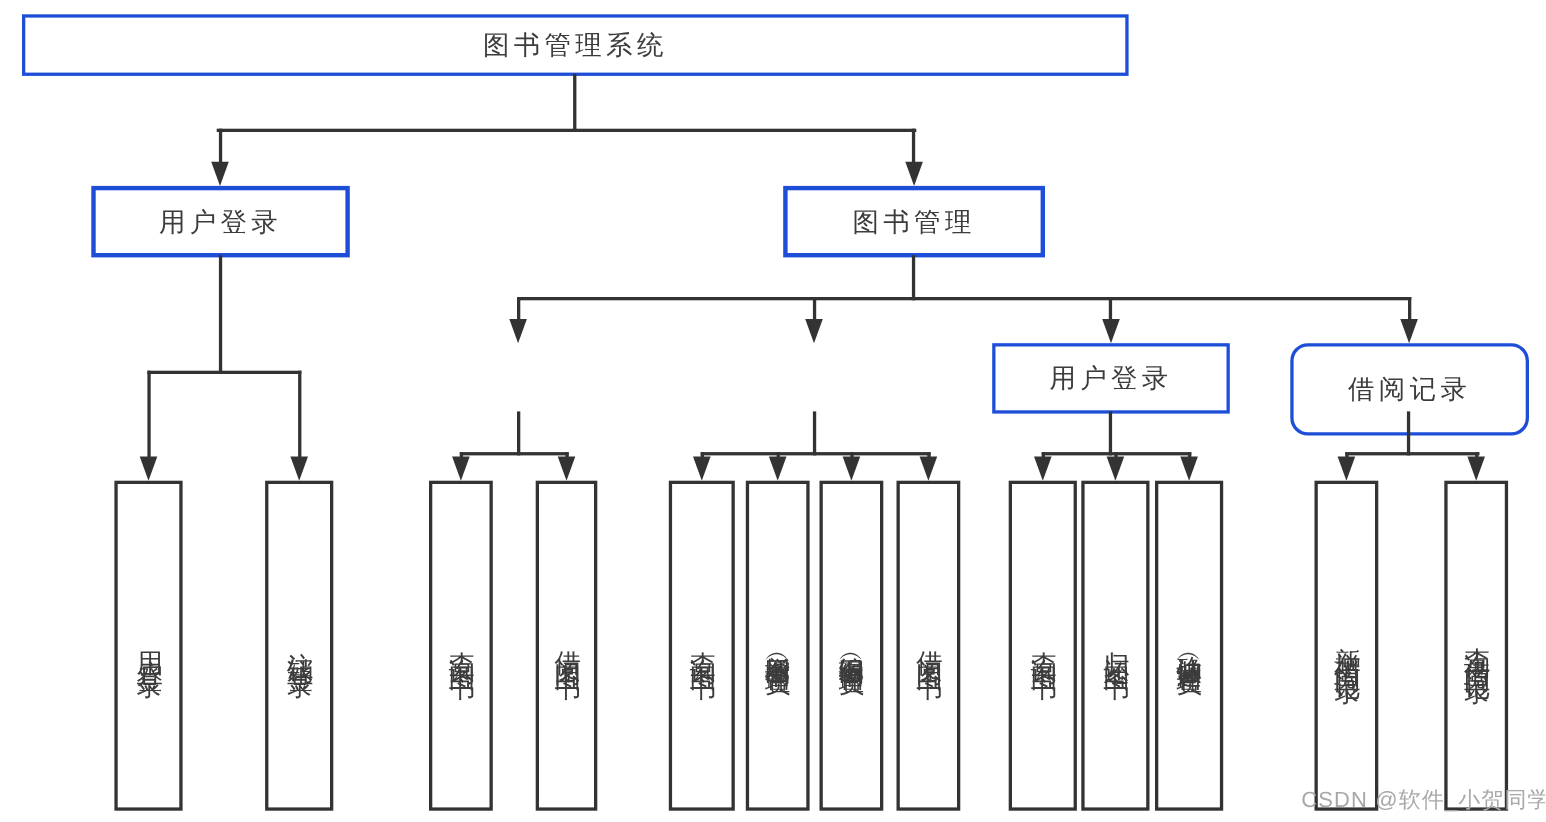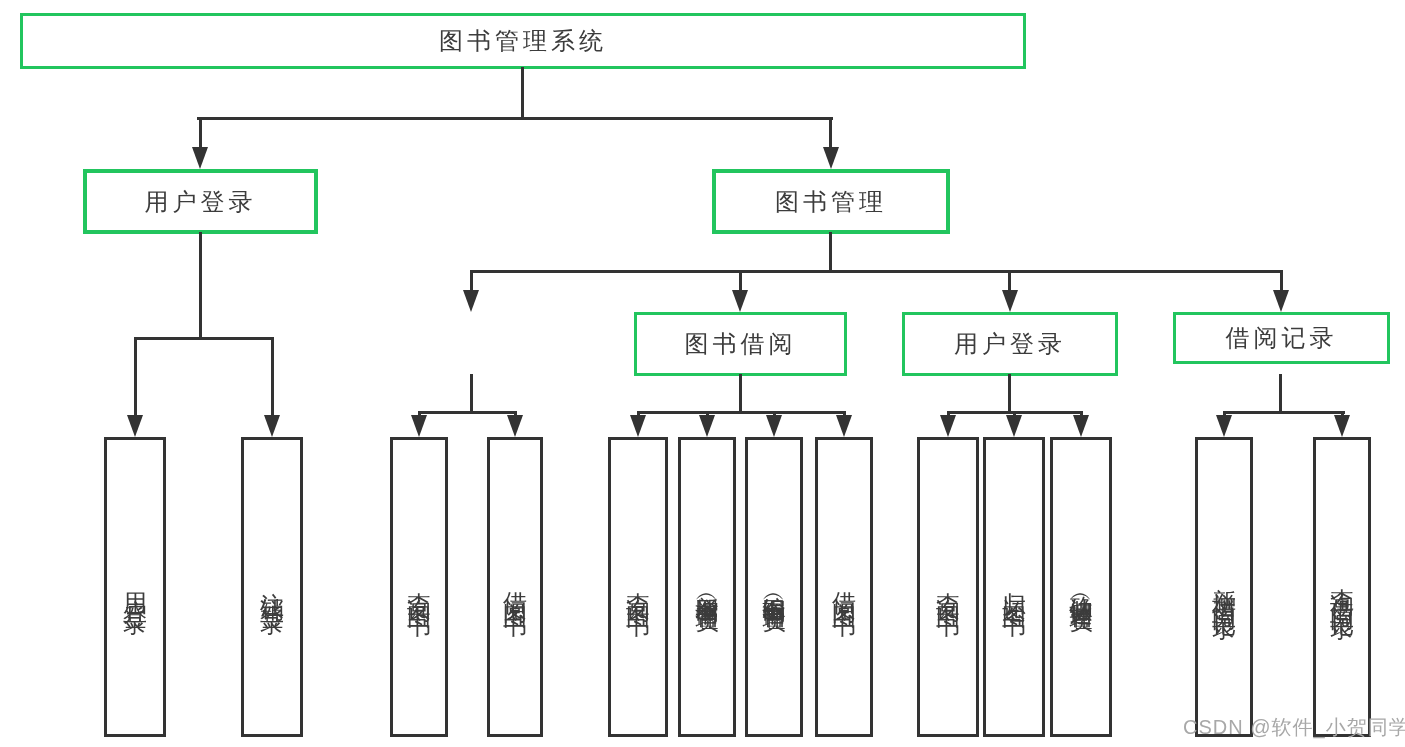--- a/index.html
+++ b/index.html
@@ -10,21 +10,21 @@
     background: #ffffff;
     font-family: "Liberation Sans", "DejaVu Sans", sans-serif;
     color: #3c3c3c;
     overflow: hidden;
   }
   
   .box {
     position: absolute;
     box-sizing: border-box;
     background: #ffffff;
-    border: 3px solid #22c55e;
+    border: 3px solid #1d4ed8;
     display: flex;
     align-items: center;
     justify-content: center;
     font-size: 24px;
     letter-spacing: 4px;
     white-space: nowrap;
   }
   .box.lvl2 { border-width: 4px; }
   
   .vbox {
@@ -102,27 +102,24 @@
   <div class="line h" style="left:470px; top:270px; width:813px;"></div>
   <div class="line v" style="left:470px; top:270px; height:23px;"></div>
   <div class="arrow" style="left:463px; top:290px;"></div>
   <div class="line v" style="left:739px; top:270px; height:23px;"></div>
   <div class="arrow" style="left:732px; top:290px;"></div>
   <div class="line v" style="left:1008px; top:270px; height:23px;"></div>
   <div class="arrow" style="left:1002px; top:290px;"></div>
   <div class="line v" style="left:1280px; top:270px; height:23px;"></div>
   <div class="arrow" style="left:1273px; top:290px;"></div>
 
-  <div class="box" style="left:634px; top:312px; width:213px; height:64px;">
-    <span>图书借阅</span>
-  </div>
   <div class="box" style="left:902px; top:312px; width:216px; height:64px;">
     <span>用户登录</span>
   </div>
-  <div class="box" style="left:1173px; top:312px; width:217px; height:52px;">
+  <div class="box" style="left:1173px; top:312px; width:217px; height:84px;border-radius:16px;">
     <span>借阅记录</span>
   </div>
 
   <div class="line v" style="left:470px; top:374px; height:40px;"></div>
   <div class="line h" style="left:418px; top:411px; width:99px;"></div>
   <div class="line v" style="left:418px; top:411px; height:7px;"></div>
   <div class="arrow" style="left:411px; top:415px;"></div>
   <div class="line v" style="left:514px; top:411px; height:7px;"></div>
   <div class="arrow" style="left:507px; top:415px;"></div>
 

